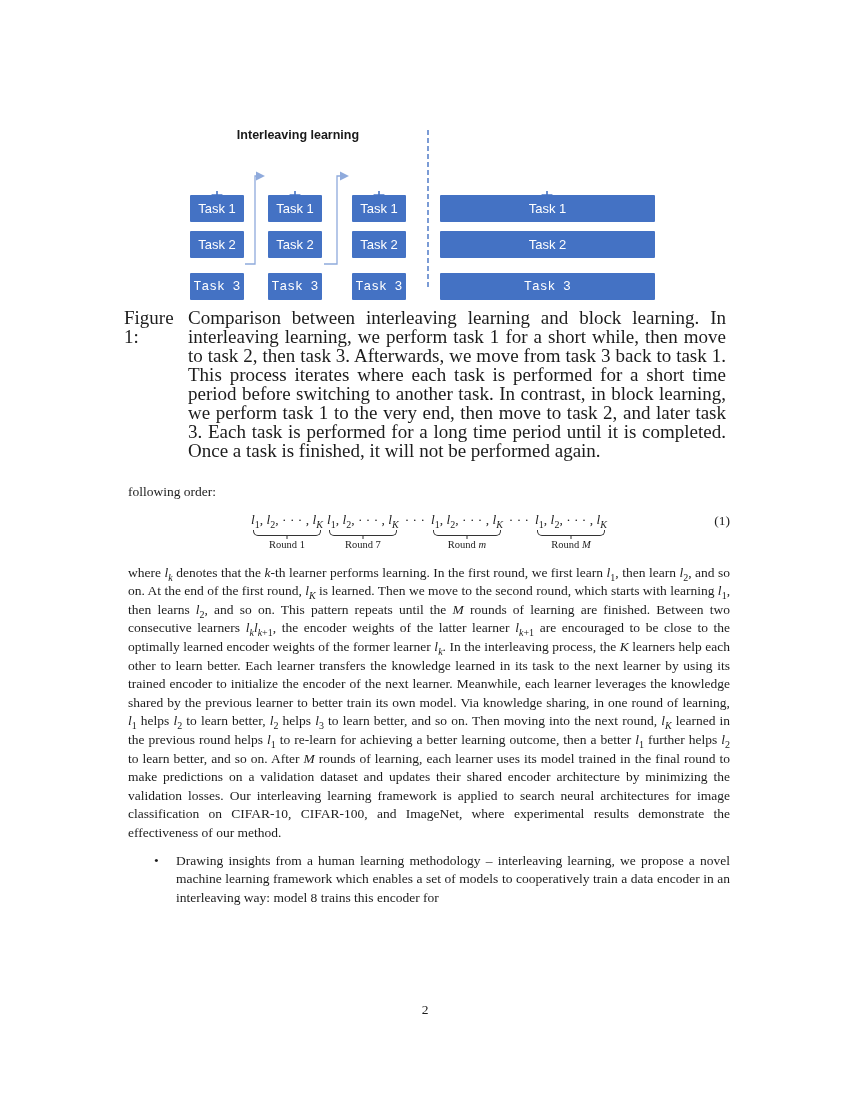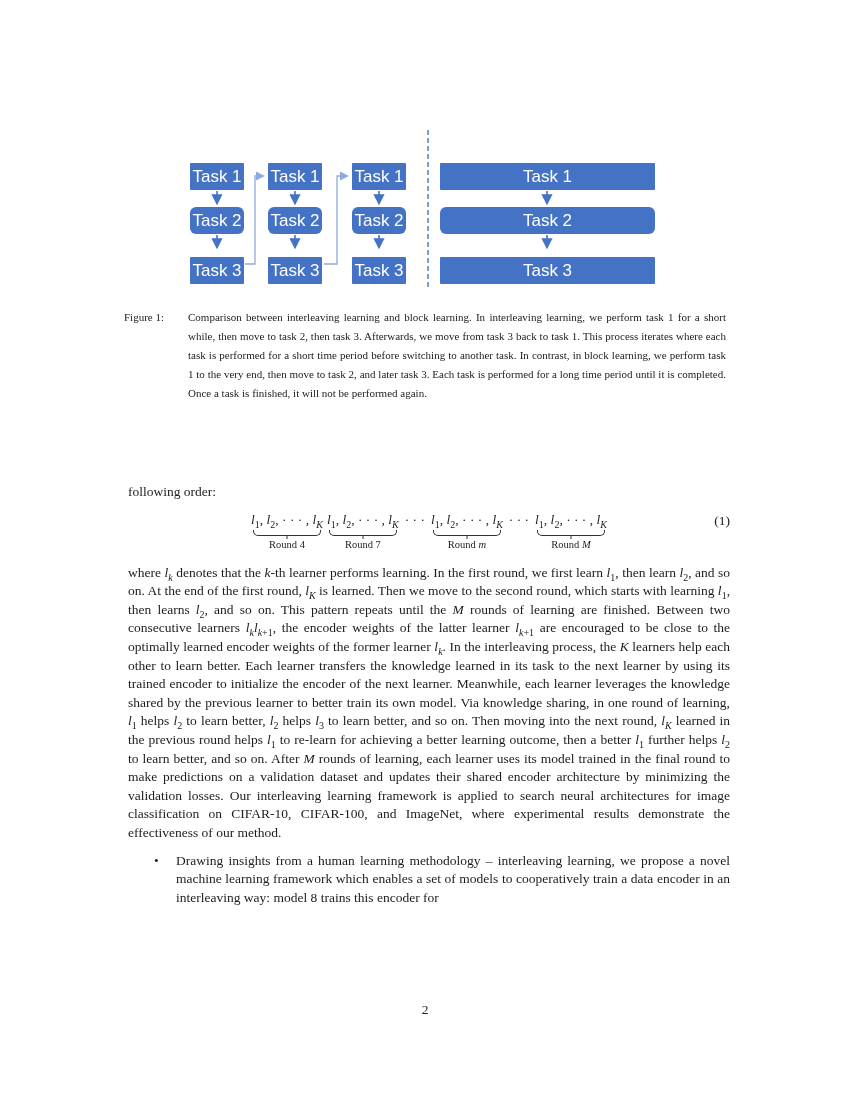--- a/index.html
+++ b/index.html
@@ -22,36 +22,37 @@
     text-align:center; white-space:nowrap;
   }
   .fig-title.left  { left:66px;  width:216px; }
   .fig-title.right { left:316px; width:215px; }
 
   .task-box {
     position:absolute;
     background:#4472C4;
     color:#ffffff;
     font-family:"Liberation Sans", sans-serif;
-    font-size:17px;
+    font-size:13px;
     display:flex; align-items:center; justify-content:center;
     border-radius:1px;
+    margin-top:32px;
   }
   .task-box.small { width:54px;  height:27px; }
   .task-box.wide  { width:215px; height:27px; left:316px; }
 
-  .row1 { top:35px; } .row2 { top:79px;border-radius:6px; } .row3 { top:129px; }
+  .row1 { top:35px; } .row2 { top:71px; } .row3 { top:113px;font-family:Liberation Mono, monospace; }
   .col1 { left:66px; } .col2 { left:144px; } .col3 { left:228px; }
 
   .fig-svg { position:absolute; top:0; left:0; width:602px; height:165px; pointer-events:none; }
 
   
   .caption {
     position:absolute; top:308px; left:124px; width:602px;
-    font-size:11px; line-height:19px;
+    font-size:19px; line-height:19px;
     display:flex;
   }
   .caption-label { flex:0 0 64px; }
   .caption-text  { flex:1; text-align:justify; }
 
   
   .flow {
     position:absolute; top:483px; left:128px; width:602px;
     font-size:13.5px; line-height:18.6px;
   }
@@ -90,20 +91,21 @@
     text-align:center; font-size:13.5px;
   }
 </style>
 </head>
 <body>
 
 <div class="page">
 
   <div class="figure">
 
+    <div class="fig-title left">Interleaving learning</div>
 
     <svg class="fig-svg" viewBox="0 0 602 165" xmlns="http://www.w3.org/2000/svg">
       <defs>
         <marker id="arrD" markerWidth="7" markerHeight="7" refX="5.5" refY="3.5" orient="auto">
           <path d="M0,0 L7,3.5 L0,7 Z" fill="#4472C4"></path>
         </marker>
         <marker id="arrL" markerWidth="7" markerHeight="7" refX="5.5" refY="3.5" orient="auto">
           <path d="M0,0 L7,3.5 L0,7 Z" fill="#8FAADC"></path>
         </marker>
       </defs>
@@ -148,21 +150,21 @@
 
   <div class="flow">
 
     <p>following order:</p>
 
     <div class="equation">
       <div class="eq-center">
         <span class="eq-group">
           <span class="eq-expr"><i>l</i><sub>1</sub>, <i>l</i><sub>2</sub>, · · · , <i>l</i><sub><i>K</i></sub></span>
           <span class="eq-brace"></span>
-          <span class="eq-label">Round 4</span>
+          <span class="eq-label">Round 1</span>
         </span>
         <span class="eq-group">
           <span class="eq-expr"><i>l</i><sub>1</sub>, <i>l</i><sub>2</sub>, · · · , <i>l</i><sub><i>K</i></sub></span>
           <span class="eq-brace"></span>
           <span class="eq-label">Round 7</span>
         </span>
         <span class="eq-sep">· · ·</span>
         <span class="eq-group">
           <span class="eq-expr"><i>l</i><sub>1</sub>, <i>l</i><sub>2</sub>, · · · , <i>l</i><sub><i>K</i></sub></span>
           <span class="eq-brace"></span>

